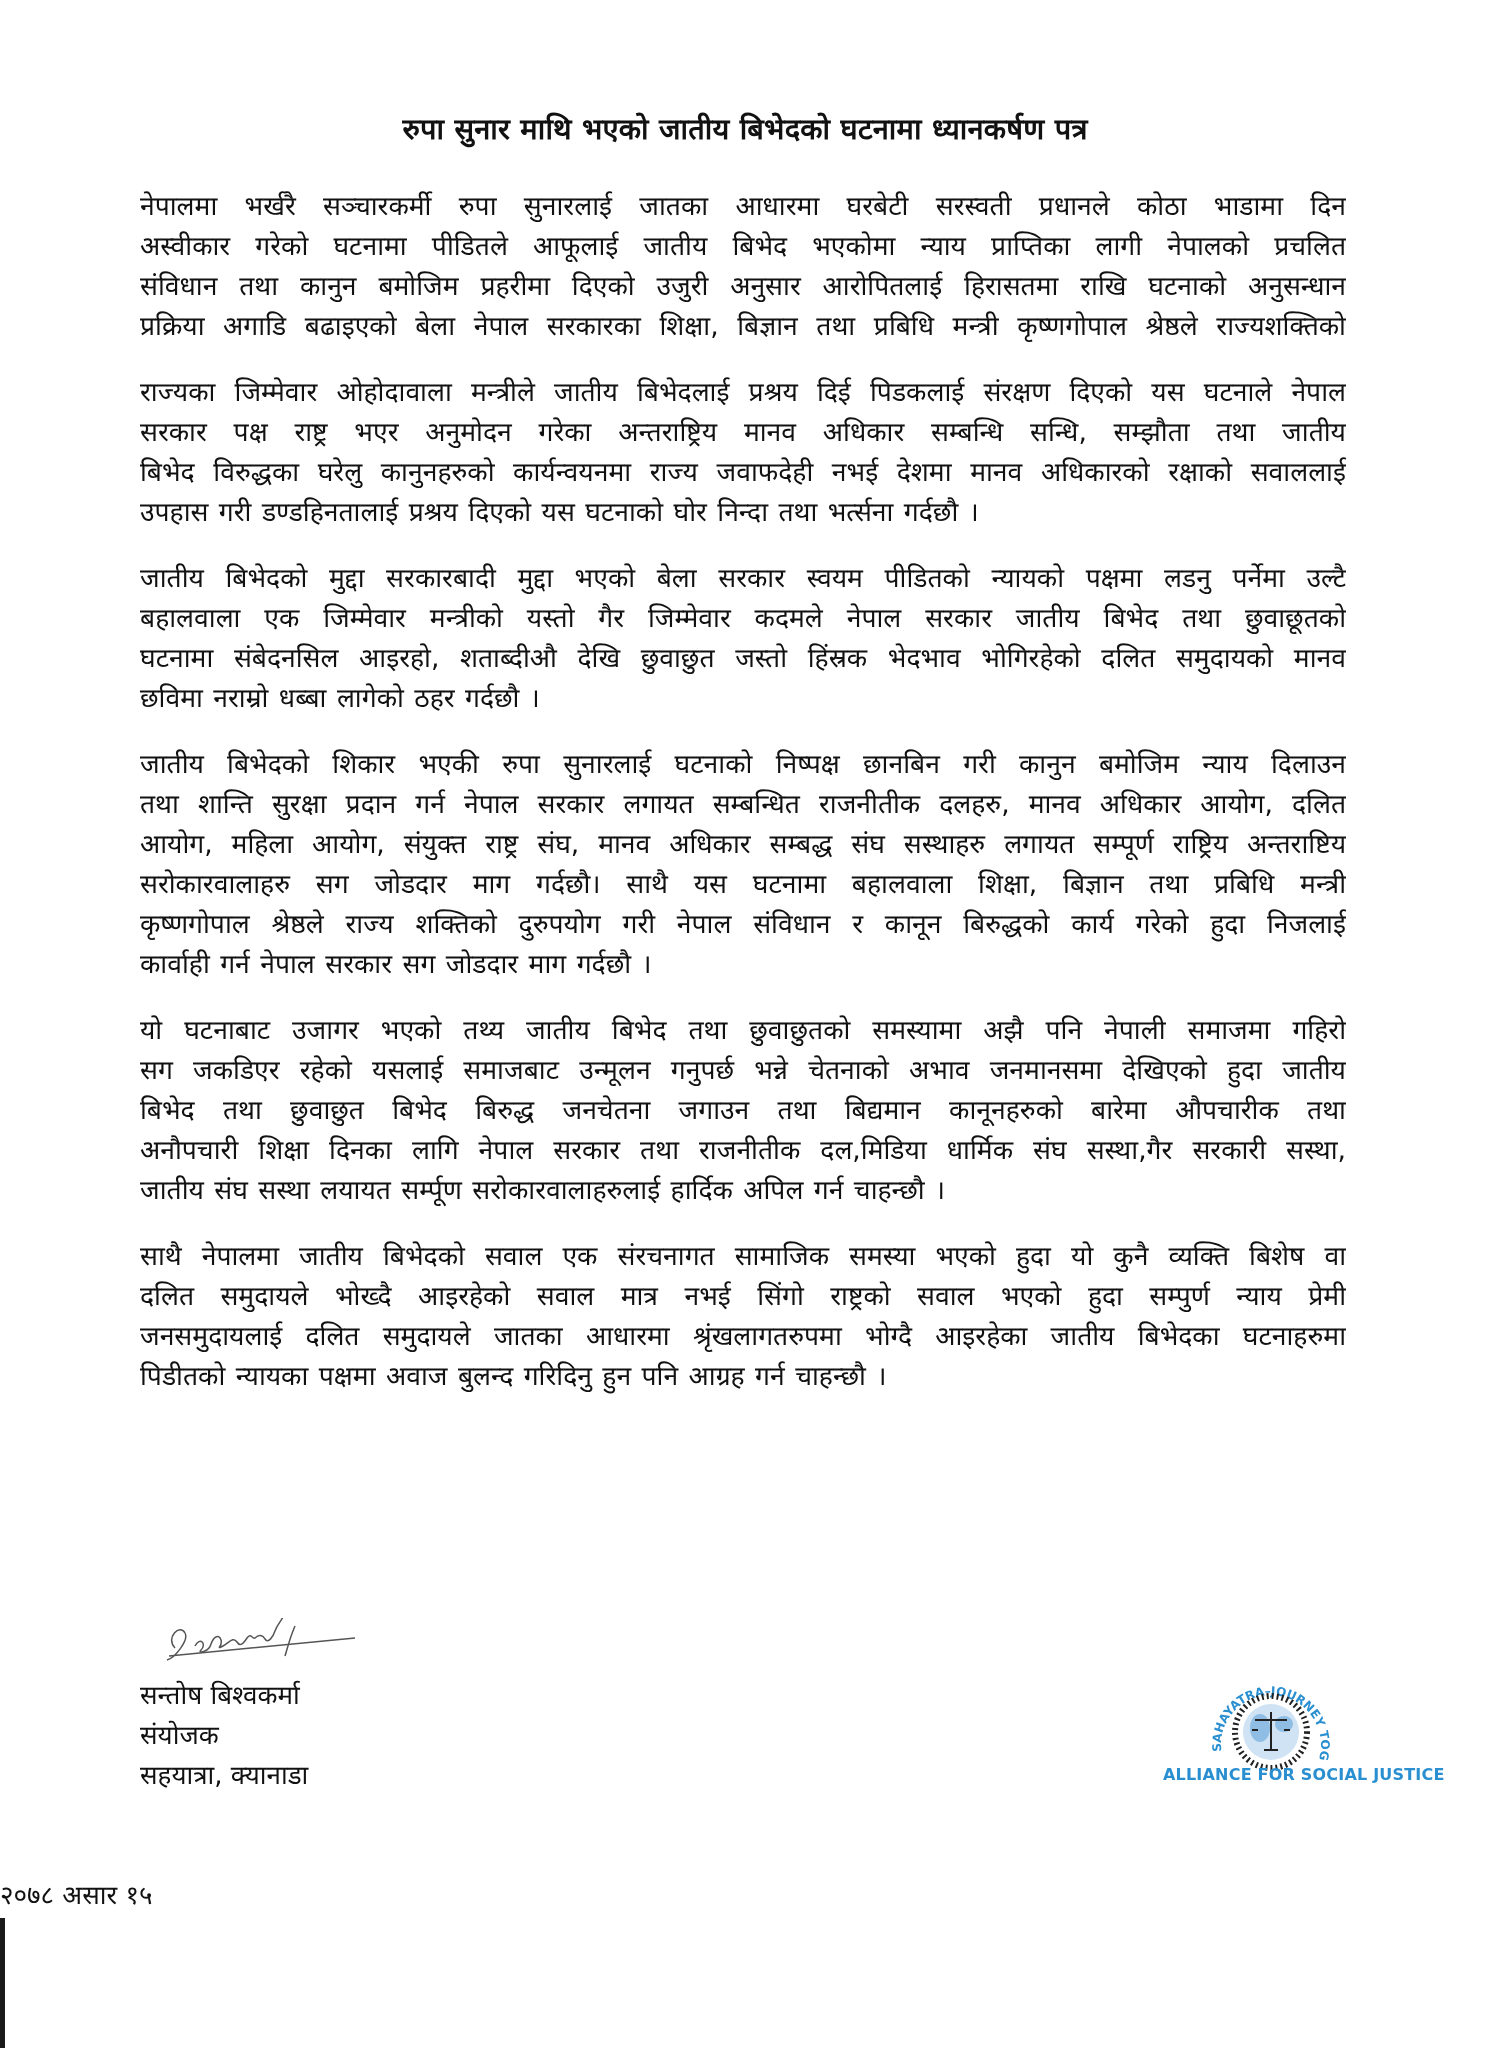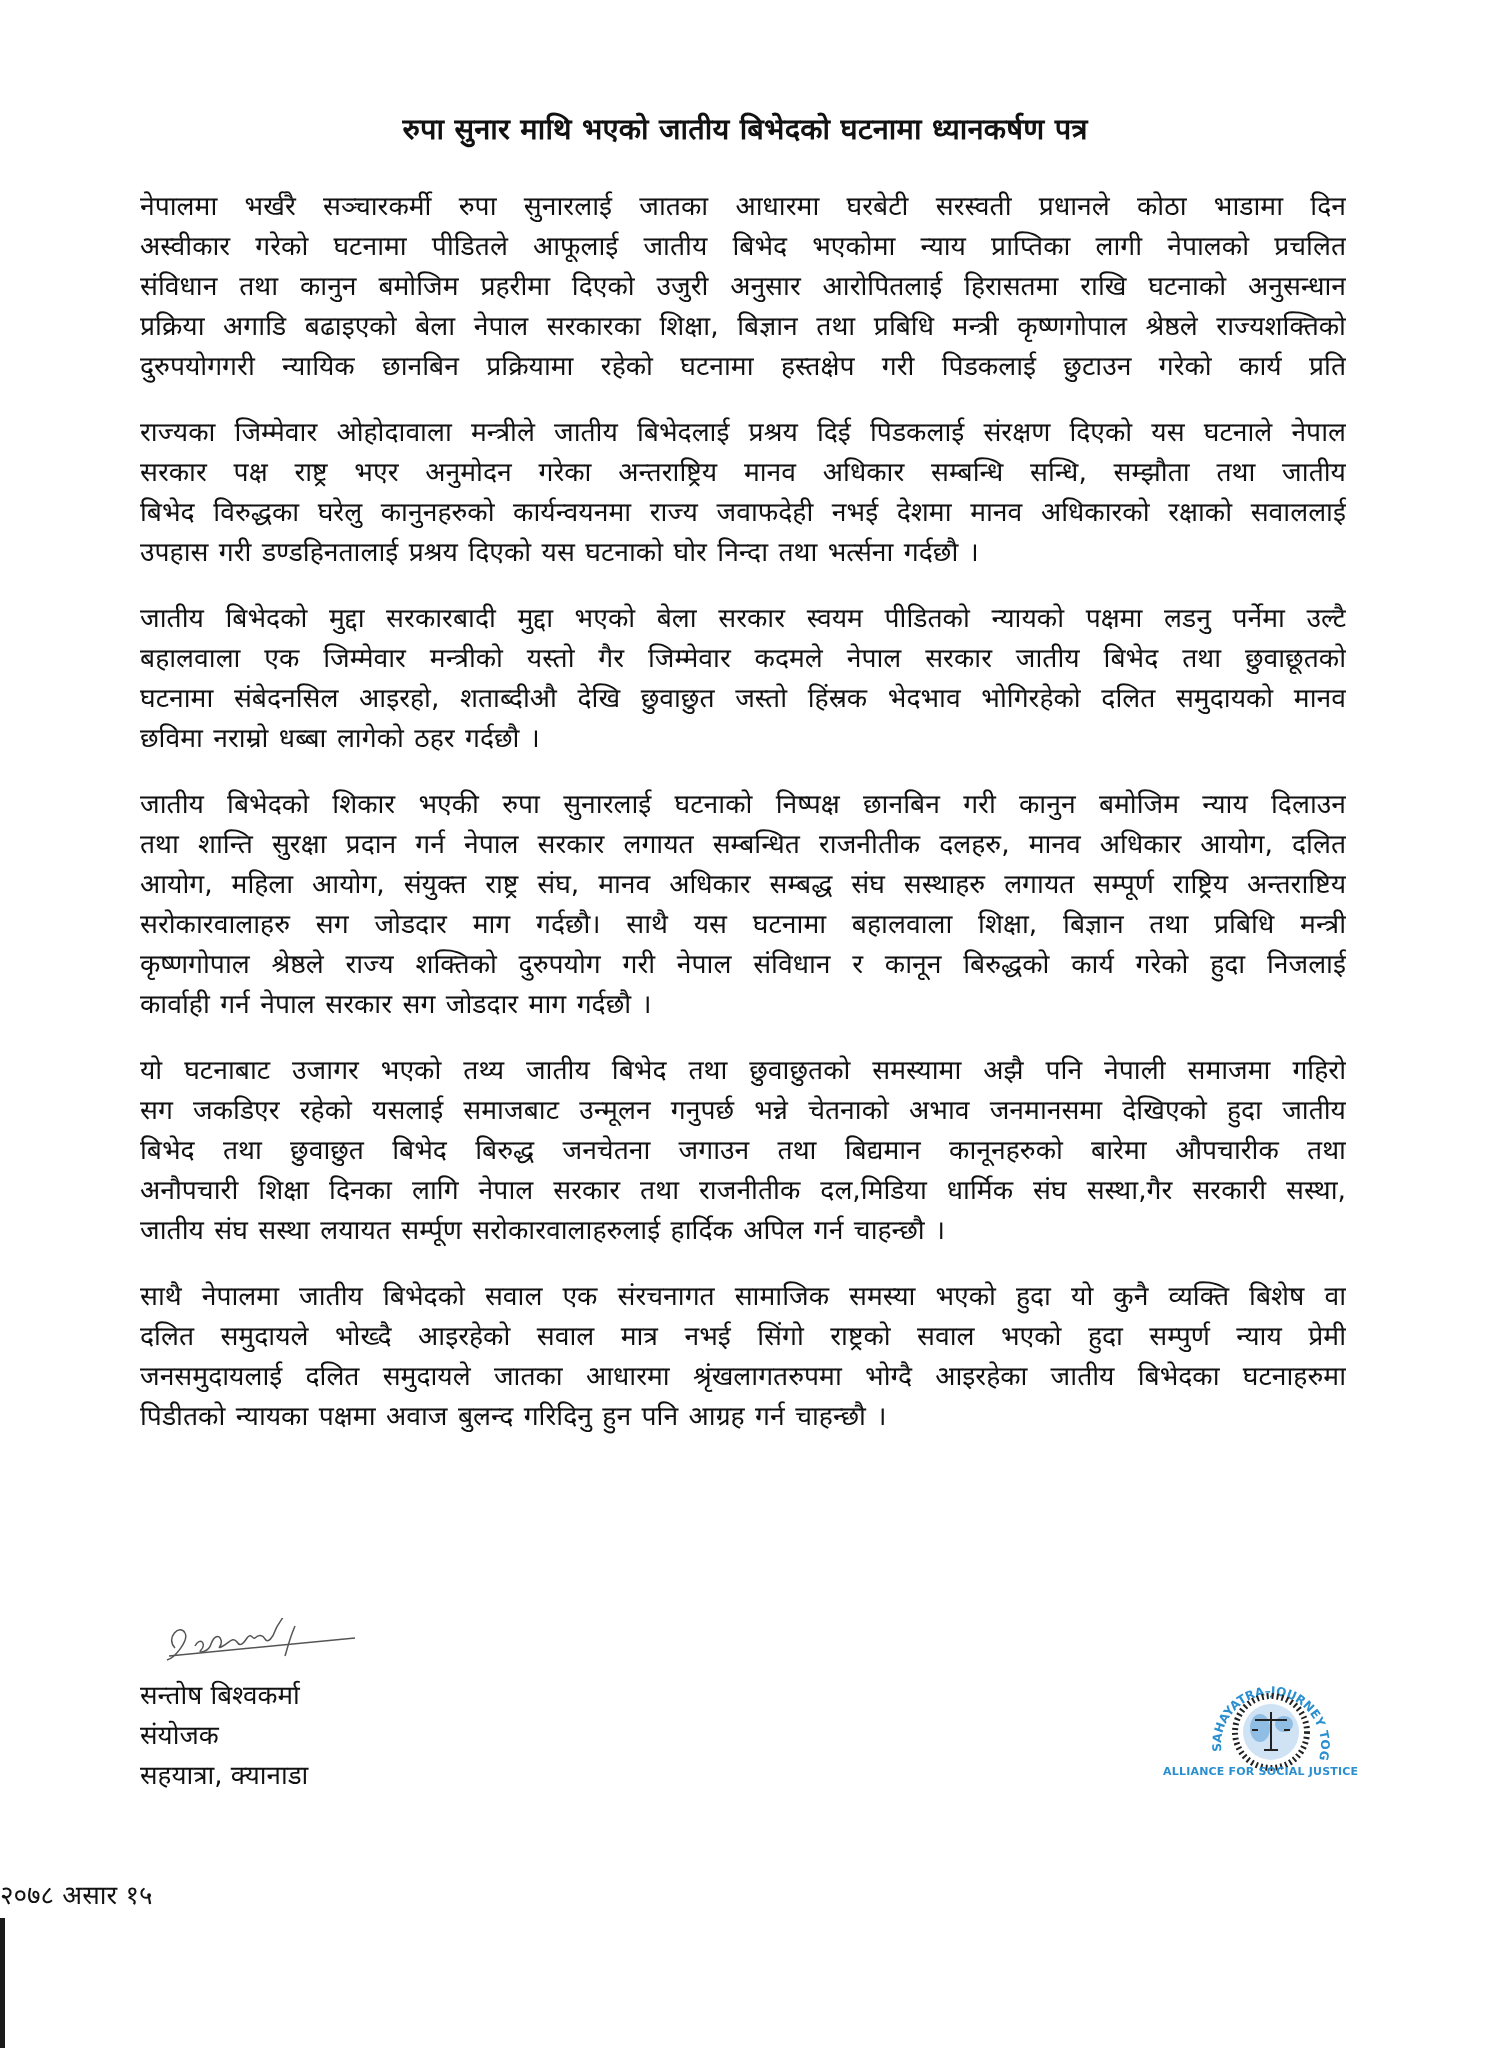--- a/index.html
+++ b/index.html
@@ -28,42 +28,41 @@
   .line.last { text-align-last: left; }
   .signature {
     position: absolute; left: 155px; top: 1618px; width: 230px; height: 50px;
   }
   .sig-block { position: absolute; left: 140px; top: 1675px; }
   .sig-line { font-size: 26px; line-height: 40px; display: block; }
   .logo {
     position: absolute; left: 1160px; top: 1660px; width: 220px; height: 120px;
   }
   .logo-caption {
-    position: absolute; left: 1163px; top: 1765px; font-size: 11px; font-weight: bold;
+    position: absolute; left: 1163px; top: 1765px; font-size: 16px; font-weight: bold;
     color: #2a8fd0; letter-spacing: 0.2px; white-space: nowrap;
   }
   .date {
     position: absolute; left: 0; width: 1490px; top: 1876px; font-size: 26px;
   }
 </style>
 </head>
 <body>
 
 <div class="left-edge"></div>
 
 <h1 class="title" style="margin:0">रुपा सुनार माथि भएको जातीय बिभेदको घटनामा ध्यानकर्षण पत्र</h1>
 
 <div class="body-text">
 
   <p class="para">
     <span class="line">नेपालमा भर्खरै सञ्चारकर्मी रुपा सुनारलाई जातका आधारमा घरबेटी सरस्वती प्रधानले कोठा भाडामा दिन</span>
     <span class="line">अस्वीकार गरेको घटनामा पीडितले आफूलाई जातीय बिभेद भएकोमा न्याय प्राप्तिका लागी नेपालको प्रचलित</span>
     <span class="line">संविधान तथा कानुन बमोजिम प्रहरीमा दिएको उजुरी अनुसार आरोपितलाई हिरासतमा राखि घटनाको अनुसन्धान</span>
     <span class="line">प्रक्रिया अगाडि बढाइएको बेला नेपाल सरकारका शिक्षा, बिज्ञान तथा प्रबिधि मन्त्री कृष्णगोपाल श्रेष्ठले राज्यशक्तिको</span>
-    <span class="line">दुरुपयोगगरी न्यायिक छानबिन प्रक्रियामा रहेको घटनामा हस्तक्षेप गरी पिडकलाई छुटाउन गरेको कार्य प्रति</span>
   </p>
 
   <p class="para">
     <span class="line">राज्यका जिम्मेवार ओहोदावाला मन्त्रीले जातीय बिभेदलाई प्रश्रय दिई पिडकलाई संरक्षण दिएको यस घटनाले नेपाल</span>
     <span class="line">सरकार पक्ष राष्ट्र भएर अनुमोदन गरेका  अन्तराष्ट्रिय मानव अधिकार सम्बन्धि  सन्धि, सम्झौता तथा जातीय</span>
     <span class="line">बिभेद विरुद्धका घरेलु कानुनहरुको कार्यन्वयनमा राज्य जवाफदेही नभई देशमा मानव अधिकारको रक्षाको सवाललाई</span>
     <span class="line last">उपहास गरी डण्डहिनतालाई प्रश्रय दिएको यस घटनाको घोर निन्दा तथा भर्त्सना गर्दछौ ।</span>
   </p>
 
   <p class="para">

